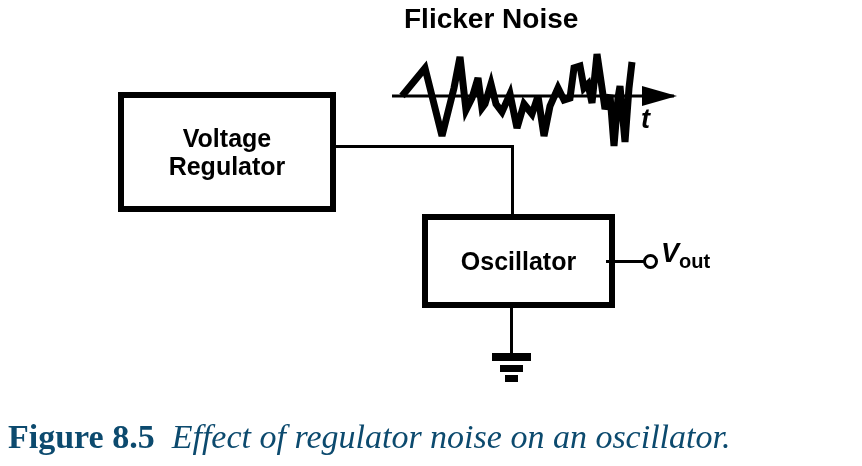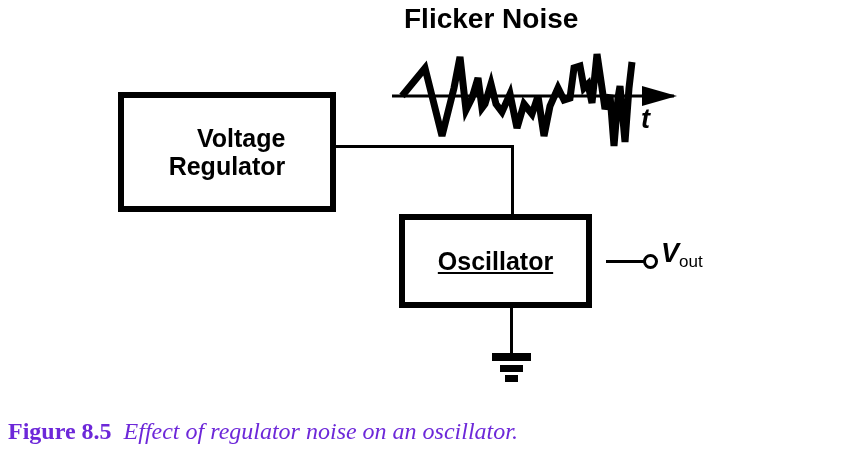--- a/index.html
+++ b/index.html
@@ -37,27 +37,27 @@
   .block-label {
     font-family: "Liberation Sans", sans-serif;
     font-weight: bold;
     color: #000;
     line-height: 1.12;
     white-space: pre-line;
   }
 
   #regulator-block {
     left: 118px; top: 92px;
-    width: 218px; height: 120px; text-align: right;
+    width: 218px; height: 120px;
   }
   #regulator-block .block-label { font-size: 25px; }
 
   #oscillator-block {
-    left: 399px; top: 214px;
-    width: 193px; height: 94px; text-decoration: underline;
+    left: 422px; top: 214px;
+    width: 193px; height: 94px;
   }
   #oscillator-block .block-label { font-size: 25px; }
 
   
   .wire-h {
     position: absolute;
     height: 3px;
     background: #000;
   }
   .wire-v {
@@ -133,23 +133,23 @@
   #vout-label {
     position: absolute;
     left: 661px; top: 238px;
     font-size: 27px;
     font-weight: bold;
     font-style: italic;
     font-family: "Liberation Sans", sans-serif;
     white-space: nowrap;
   }
   #vout-label .sub {
-    font-size: 17px;
+    font-size: 20px;
     font-style: normal;
-    font-weight: normal;
+    font-weight: bold;
     vertical-align: -0.32em;
   }
 
   #t-axis-label {
     position: absolute;
     left: 641px; top: 104px;
     font-size: 27px;
     font-weight: bold;
     font-style: italic;
     font-family: "Liberation Sans", sans-serif;
@@ -161,23 +161,23 @@
     left: 392px; top: 48px;
     width: 292px; height: 110px;
   }
 
   
   #figure-caption {
     position: absolute;
     left: 8px; top: 418px;
     width: 854px;
     font-family: "Liberation Serif", serif;
-    font-size: 24px;
-    white-space: nowrap;
-    color: #6d28d9;
+    font-size: 34px;
+    white-space: nowrap;
+    color: #0c4a6e;
   }
   #caption-number {
     font-weight: bold;
     font-style: normal;
   }
   #caption-text {
     font-style: italic;
     font-weight: normal;
   }
 </style>

